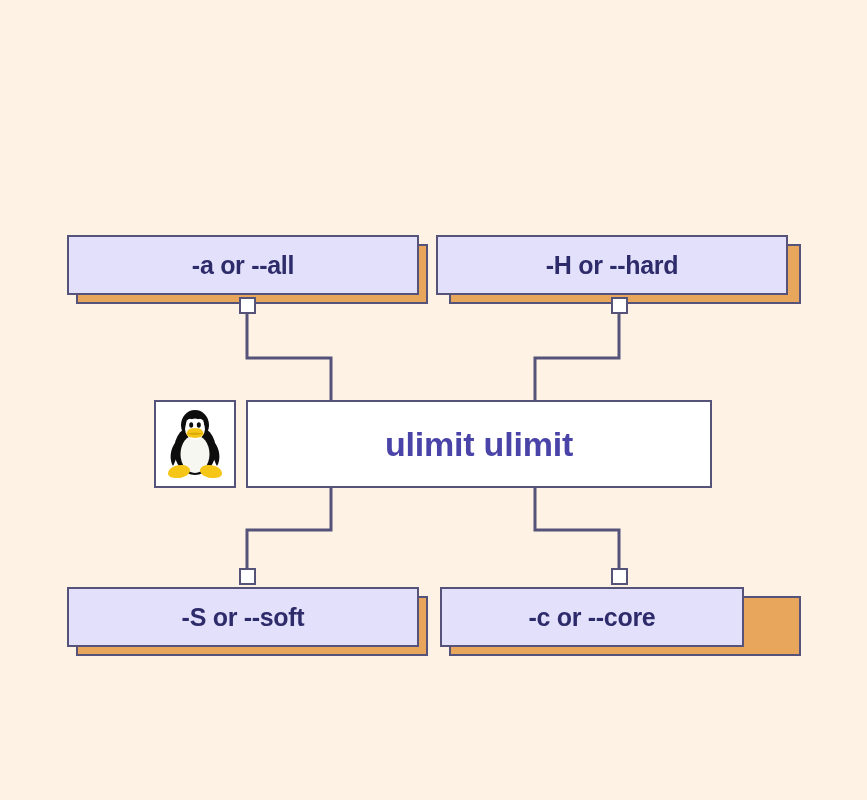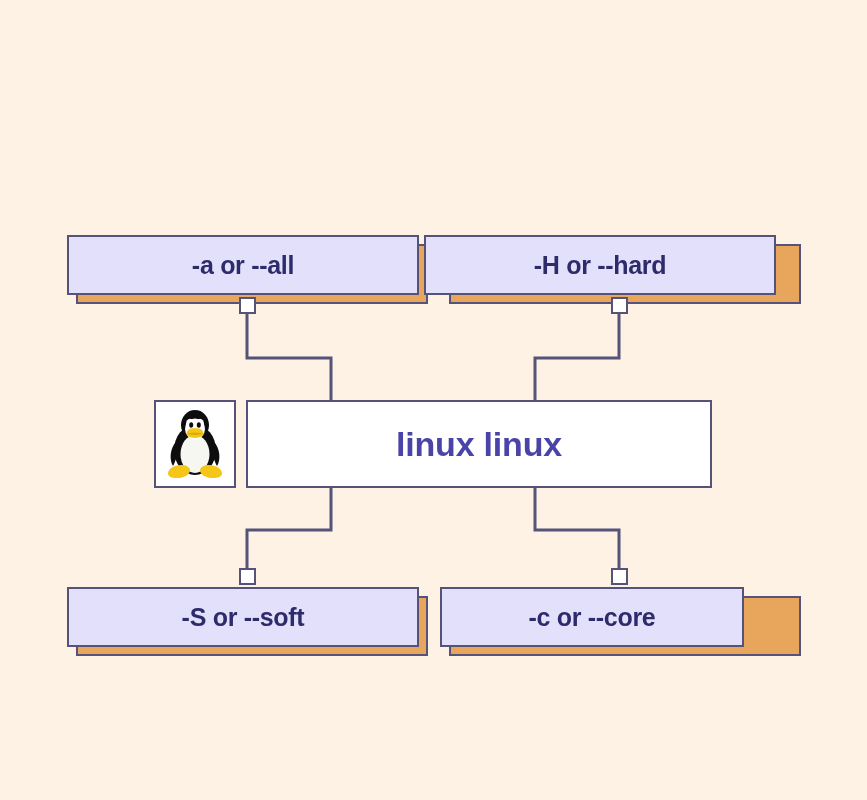--- a/index.html
+++ b/index.html
@@ -127,21 +127,21 @@
   <div class="node">
     <div class="node-shadow" style="left:76px; top:199px; width:352px; height:60px;"></div>
     <div class="node-face" style="left:67px; top:190px; width:352px; height:60px;">
       <span class="node-label">-a or --all</span>
     </div>
   </div>
   <div class="anchor" style="left:239px; top:252px;"></div>
 
   <div class="node">
     <div class="node-shadow" style="left:449px; top:199px; width:352px; height:60px;"></div>
-    <div class="node-face" style="left:424px; top:190px; width:352px; height:60px;align-items:center;">
+    <div class="node-face" style="left:436px; top:190px; width:352px; height:60px;align-items:center;">
       <span class="node-label">-H or --hard</span>
     </div>
   </div>
   <div class="anchor" style="left:611px; top:252px;"></div>
 
   <div class="center-icon-box" style="left:154px; top:355px; width:82px; height:88px;">
     <svg class="tux" width="62" height="72" viewBox="0 0 62 72">
 
       <ellipse cx="31" cy="42" rx="21" ry="25" fill="#0d0d0d"></ellipse>
 
@@ -164,21 +164,21 @@
 
       <path d="M50 34 C56 40 57 52 53 58 C50 53 48 44 46 38 Z" fill="#0d0d0d"></path>
 
       <path d="M17 57 C10 57 4 61 4 65.5 C4 69 9 70.5 15 70 C21 69.5 26 66 26 62.5 C26 59 22 57 17 57 Z" fill="#f5c518"></path>
 
       <path d="M45 57 C52 57 58 61 58 65.5 C58 69 53 70.5 47 70 C41 69.5 36 66 36 62.5 C36 59 40 57 45 57 Z" fill="#f5c518"></path>
     </svg>
   </div>
 
   <div class="center-main-box" style="left:246px; top:355px; width:466px; height:88px;">
-    <span class="center-title">linux linux</span>
+    <span class="center-title">ulimit ulimit</span>
   </div>
 
   <div class="anchor" style="left:239px; top:523px;"></div>
   <div class="node">
     <div class="node-shadow" style="left:76px; top:551px; width:352px; height:60px;"></div>
     <div class="node-face" style="left:67px; top:542px; width:352px; height:60px;">
       <span class="node-label">-S or --soft</span>
     </div>
   </div>
 

